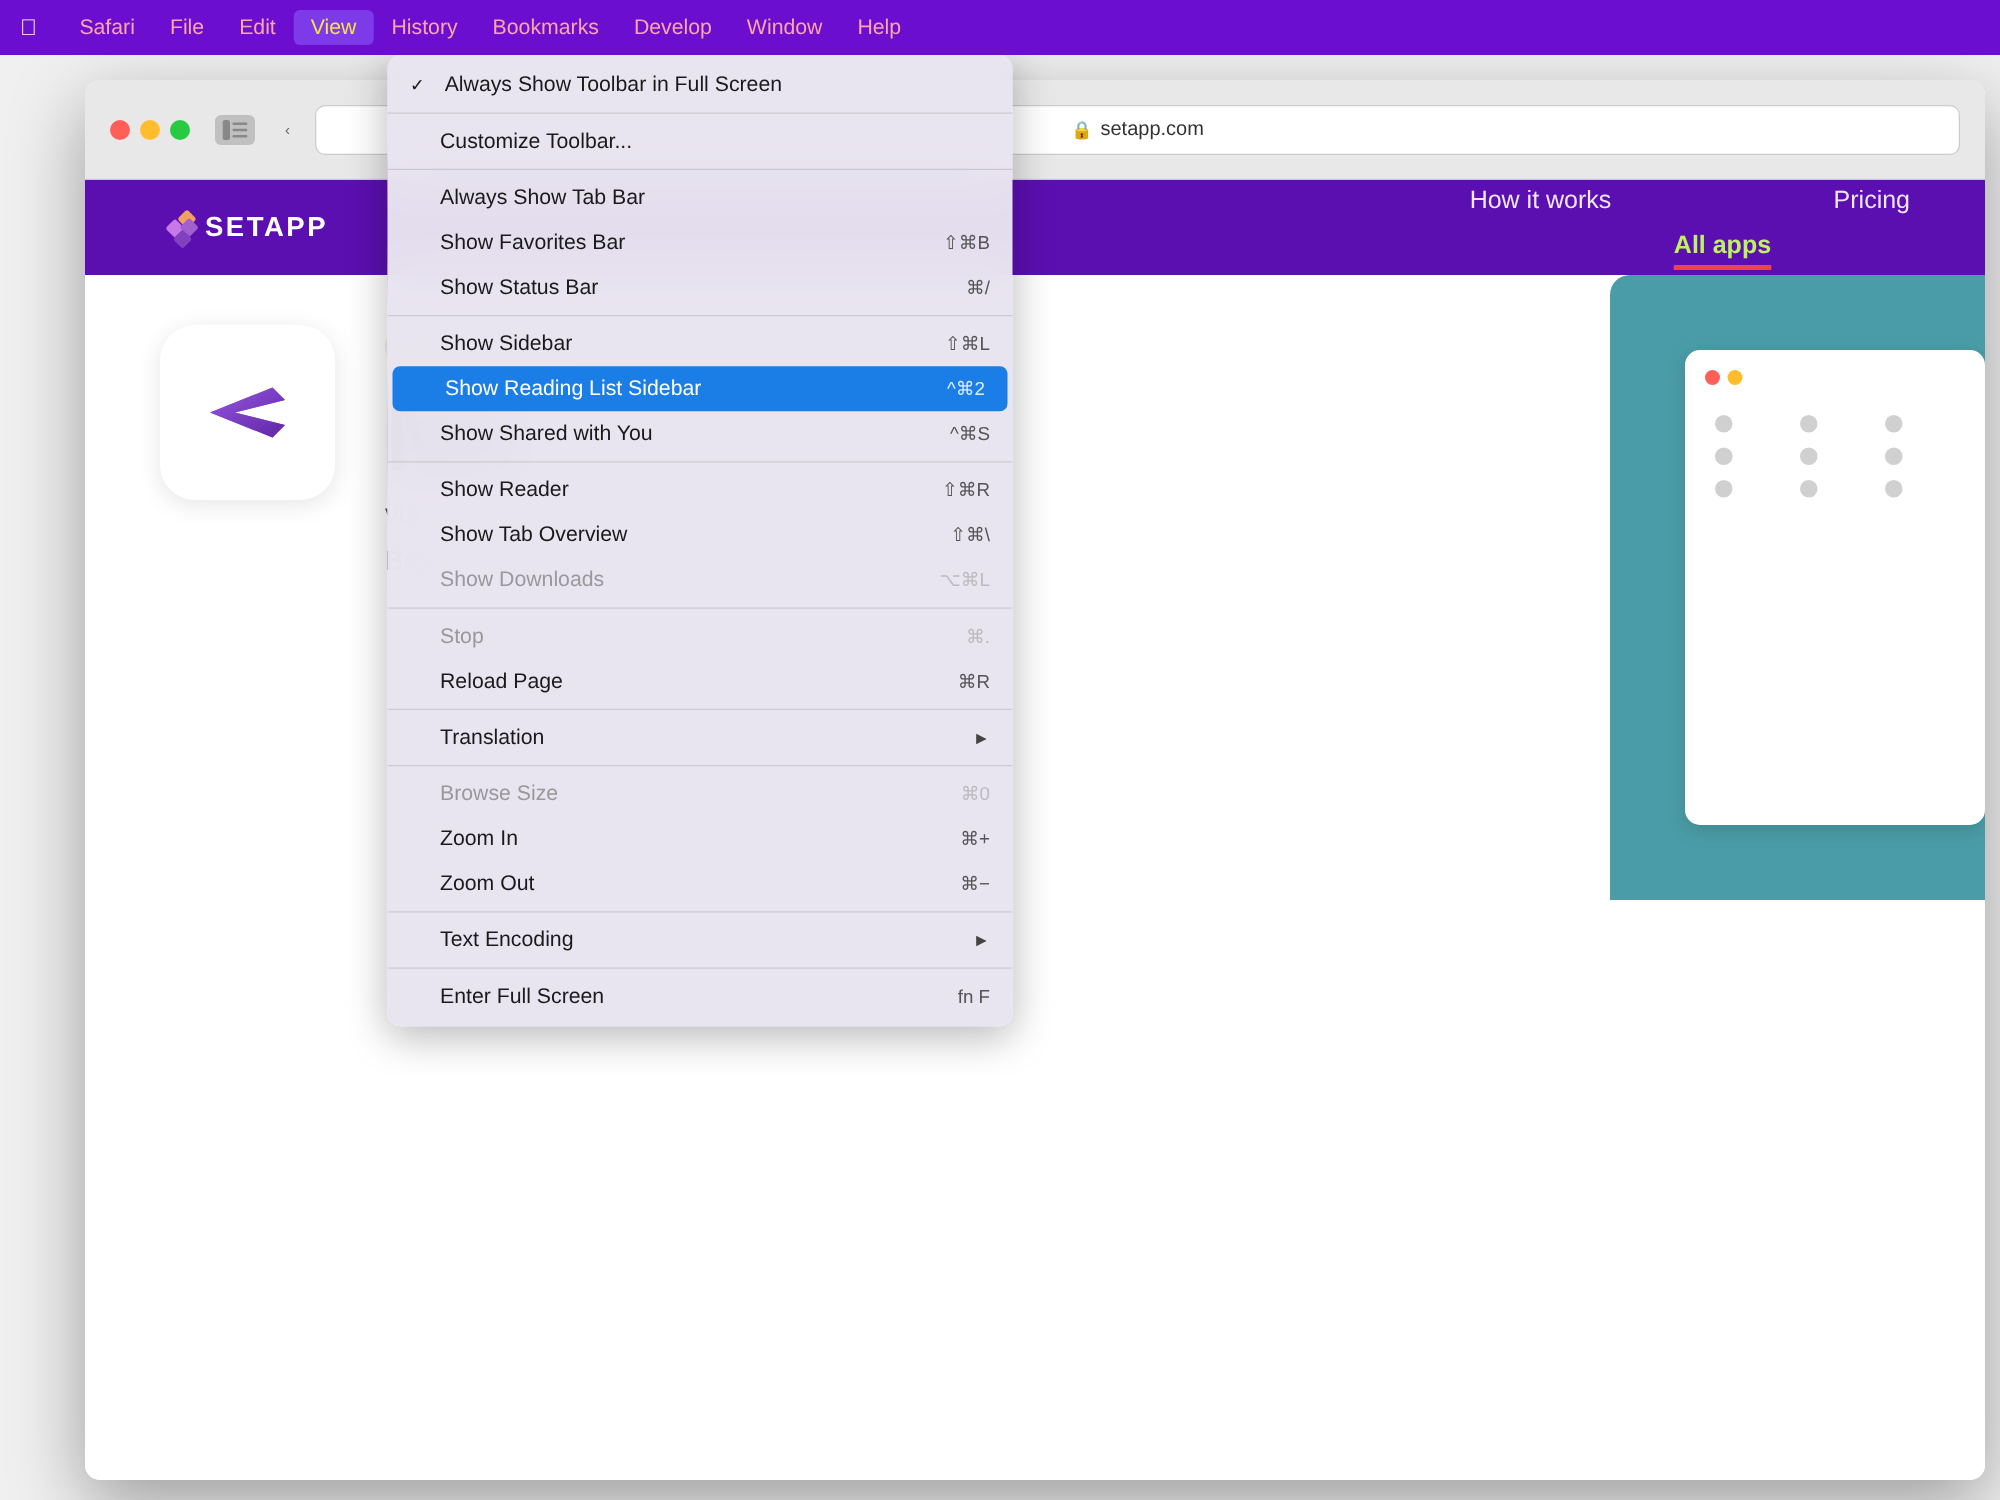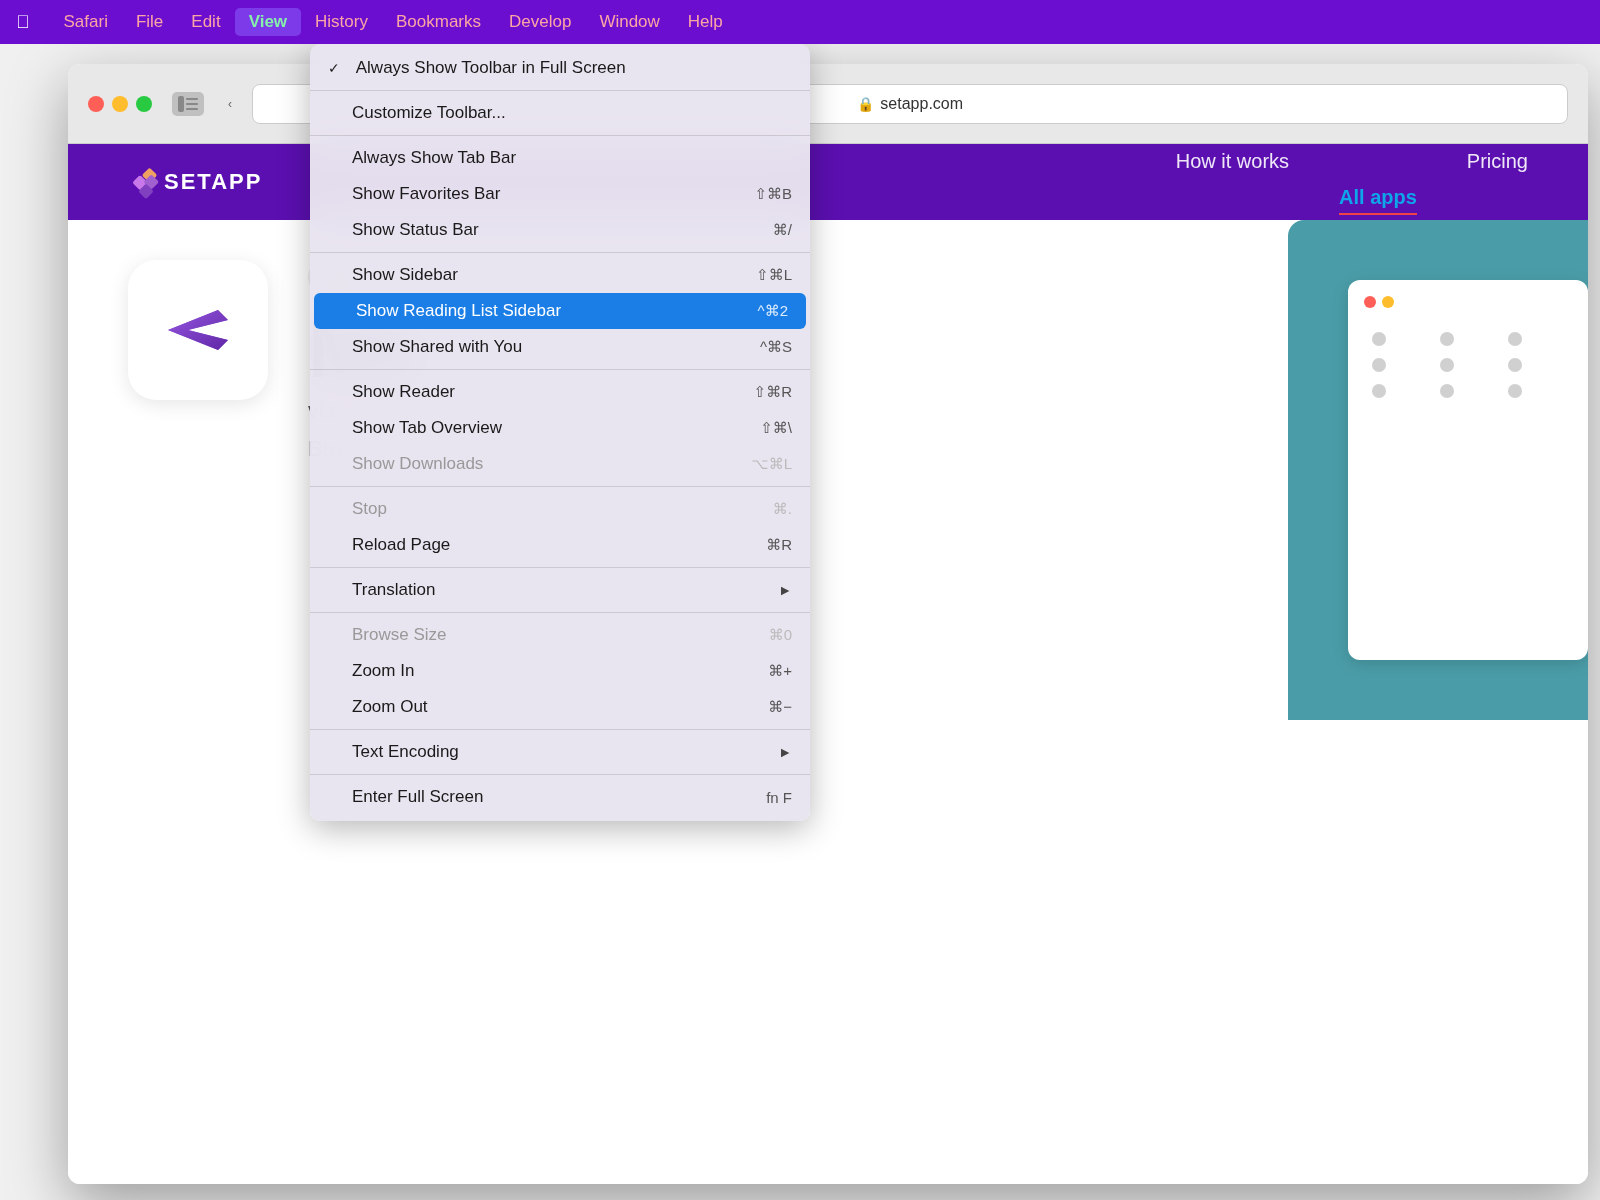--- a/index.html
+++ b/index.html
@@ -36,22 +36,21 @@
       color: #fca5a5;
       font-size: 17px;
       padding: 4px 14px;
       border-radius: 5px;
       cursor: default;
       font-weight: 400;
     }
 
     .menubar-item.active {
       background: #7c3ae8;
-      color: #86efac;
-      font-weight: bold;
+      color: #fde047;
     }
 
     
     .browser-window {
       position: absolute;
       top: 64px;
       left: 68px;
       width: 1520px;
       height: 1120px;
       background: white;
@@ -166,22 +165,22 @@
     }
 
     .nav-link {
       color: rgba(255,255,255,0.9);
       font-size: 20px;
       text-decoration: none;
       padding-bottom: 4px;
     }
 
     .nav-link.active {
-      color: #0ea5e9;
-      border-bottom: 2px solid #ef4444;
+      color: #bef264;
+      border-bottom: 4px solid #ef4444;
       font-weight: 600;
       margin-top: 36px;
     }
 
     
     .website-body {
       padding: 40px 60px;
       display: flex;
       gap: 40px;
       position: relative;

